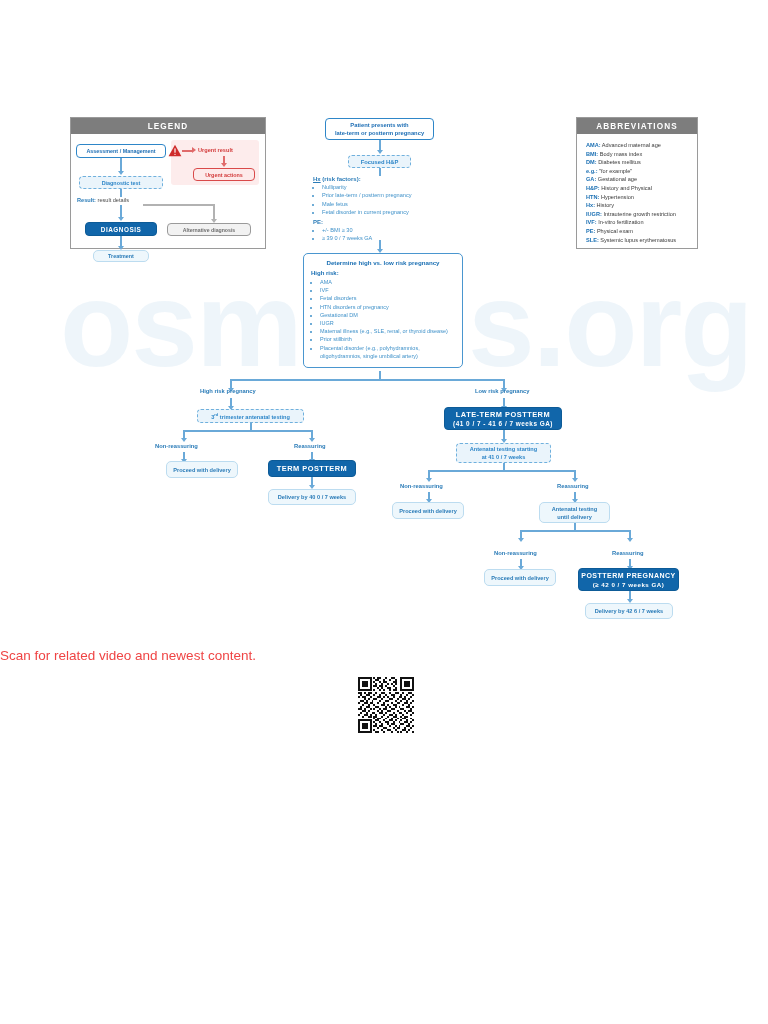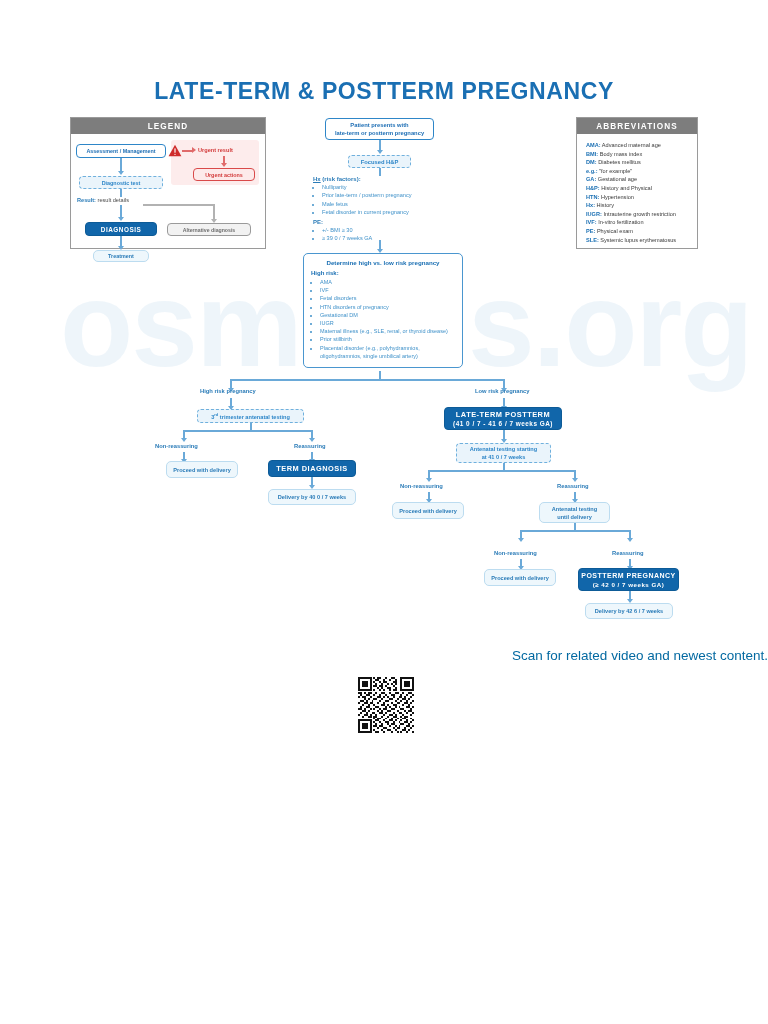--- a/index.html
+++ b/index.html
@@ -134,33 +134,32 @@
   .risk-ul { margin:0; padding-left:9px; }
   .risk-ul li { font-size:5.5px; line-height:8.2px; color:#3f91c9; }
 
   .hx-sub { font-size:6px; font-weight:700; color:#2b7cb8; }
   .hx-sub u { text-decoration:underline; }
   .hx-ul { margin:1px 0 2px; padding-left:9px; }
   .hx-ul li { font-size:5.6px; line-height:8.4px; color:#3f91c9; }
 
   
   .caption {
-    position:absolute; top:648px; left:0; width:768px; text-align:right;
-    font-size:13.5px; color:#0369a1; font-family:"Liberation Sans", sans-serif;
+    position:absolute; top:648px; left:0; width:768px; text-align:left;
+    font-size:13.5px; color:#ef4444; font-family:"Liberation Sans", sans-serif;
   }
   #qr { position:absolute; left:357px; top:677px; width:58px; height:56px; }
 </style>
 </head>
 <body>
 
 <div class="page">
 
   <div class="watermark">osmosis.org</div>
 
-  <div class="title">LATE-TERM &amp; POSTTERM PREGNANCY</div>
 
   <div class="panel" id="abbrev">
     <div class="panel-head">ABBREVIATIONS</div>
     <div class="panel-body" style="padding:4px 5px;">
       <ul class="abbr-list">
         <li><b>AMA:</b> <span>Advanced maternal age</span></li>
         <li><b>BMI:</b> <span>Body mass index</span></li>
         <li><b>DM:</b> <span>Diabetes mellitus</span></li>
         <li><b>e.g.:</b> <span>"for example"</span></li>
         <li><b>GA:</b> <span>Gestational age</span></li>
@@ -331,21 +330,21 @@
   <div class="fl ln ln-v" style="left:183px; top:452px; height:8px;"></div>
   <div class="fl arrow-d" style="left:180.5px; top:459px;"></div>
   <div class="fl ln ln-v" style="left:311px; top:452px; height:8px;"></div>
   <div class="fl arrow-d" style="left:308.5px; top:459px;"></div>
 
   <div class="fl box-lightfill" style="left:166px; top:461px; width:72px; height:17px; font-size:5.6px;">
     <span>Proceed with delivery</span>
   </div>
 
   <div class="fl box-dark" style="left:268px; top:460px; width:88px; height:17px; font-size:7.4px;">
-    <span>TERM DIAGNOSIS</span>
+    <span>TERM POSTTERM</span>
   </div>
 
   <div class="fl ln ln-v" style="left:311px; top:477px; height:9px;"></div>
   <div class="fl arrow-d" style="left:308.5px; top:485px;"></div>
 
   <div class="fl box-lightfill" style="left:268px; top:489px; width:88px; height:16px; font-size:5.6px;">
     <span>Delivery by 40 0 / 7 weeks</span>
   </div>
 
   <div class="fl ln ln-v" style="left:503px; top:430px; height:10px;"></div>

